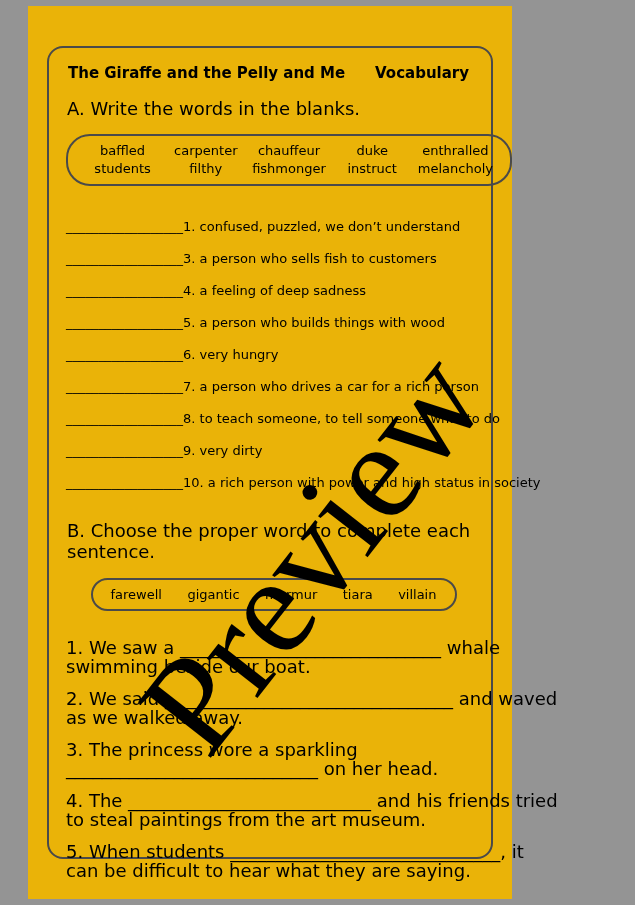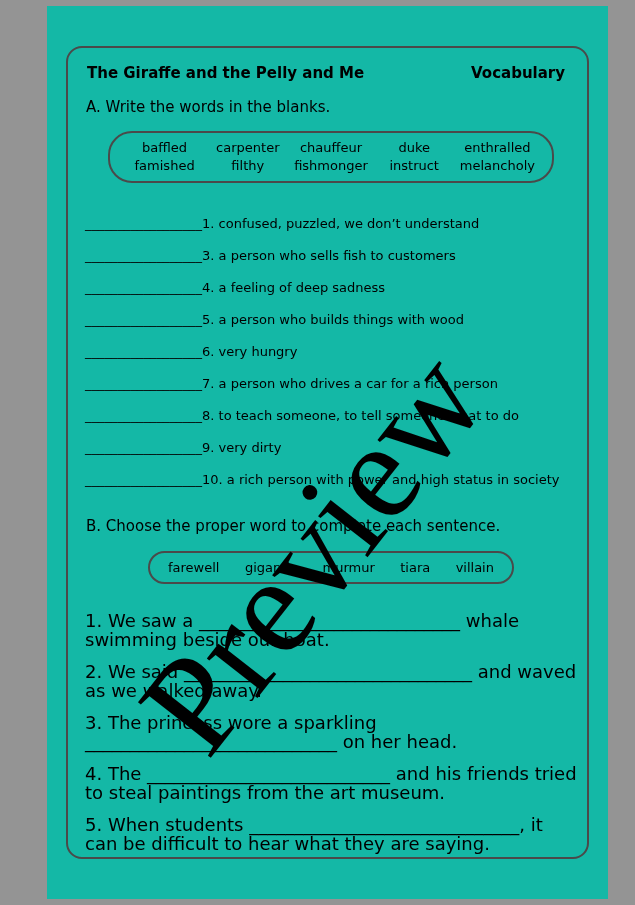--- a/index.html
+++ b/index.html
@@ -5,36 +5,36 @@
   html,body{margin:0;padding:0;}
   body{
     width:635px;height:905px;
     background:#949494;
     font-family:"DejaVu Sans","Liberation Sans",sans-serif;
     color:#000;
     overflow:hidden;
   }
   .canvas{position:relative;width:635px;height:905px;}
   .sheet{
-    position:absolute;left:47px;top:6px;width:561px;height:893px;
-    background:#14b8a6;
+    position:absolute;left:28px;top:6px;width:484px;height:893px;
+    background:#eab308;
   }
   .frame{
     position:absolute;left:19px;top:40px;right:19px;bottom:40px;
     border:2px solid #4a4a4a;border-radius:16px;
     padding:14px 10px 10px 17px;
     box-sizing:border-box;
   }
   .header{
     display:flex;justify-content:space-between;align-items:baseline;
     font-size:15px;font-weight:bold;
     padding:2px 12px 0 2px;
   }
   .instruction{
-    font-size:15px;margin-top:16px;padding-left:1px;
+    font-size:18px;margin-top:16px;padding-left:1px;
   }
   .instruction.b{margin-top:28px;}
   .wordbank{
     border:2px solid #4a4a4a;
     box-sizing:border-box;
   }
   .wordbank-a{
     width:446px;margin:15px auto 0 auto;
     border-radius:24px;
     padding:6px 16px 7px 16px;
@@ -85,21 +85,21 @@
       </div>
 
       <div class="instruction">A. Write the words in the blanks.</div>
 
       <div class="wordbank wordbank-a">
         <div class="word">baffled</div>
         <div class="word">carpenter</div>
         <div class="word">chauffeur</div>
         <div class="word">duke</div>
         <div class="word">enthralled</div>
-        <div class="word">famished</div>
+        <div class="word">students</div>
         <div class="word">filthy</div>
         <div class="word">fishmonger</div>
         <div class="word">instruct</div>
         <div class="word">melancholy</div>
       </div>
 
       <div class="items">
         <div class="item"><span class="blank">__________________</span><span class="item-text">1. confused, puzzled, we don’t understand</span></div>
         <div class="item"><span class="blank">__________________</span><span class="item-text">3. a person who sells fish to customers</span></div>
         <div class="item"><span class="blank">__________________</span><span class="item-text">4. a feeling of deep sadness</span></div>

